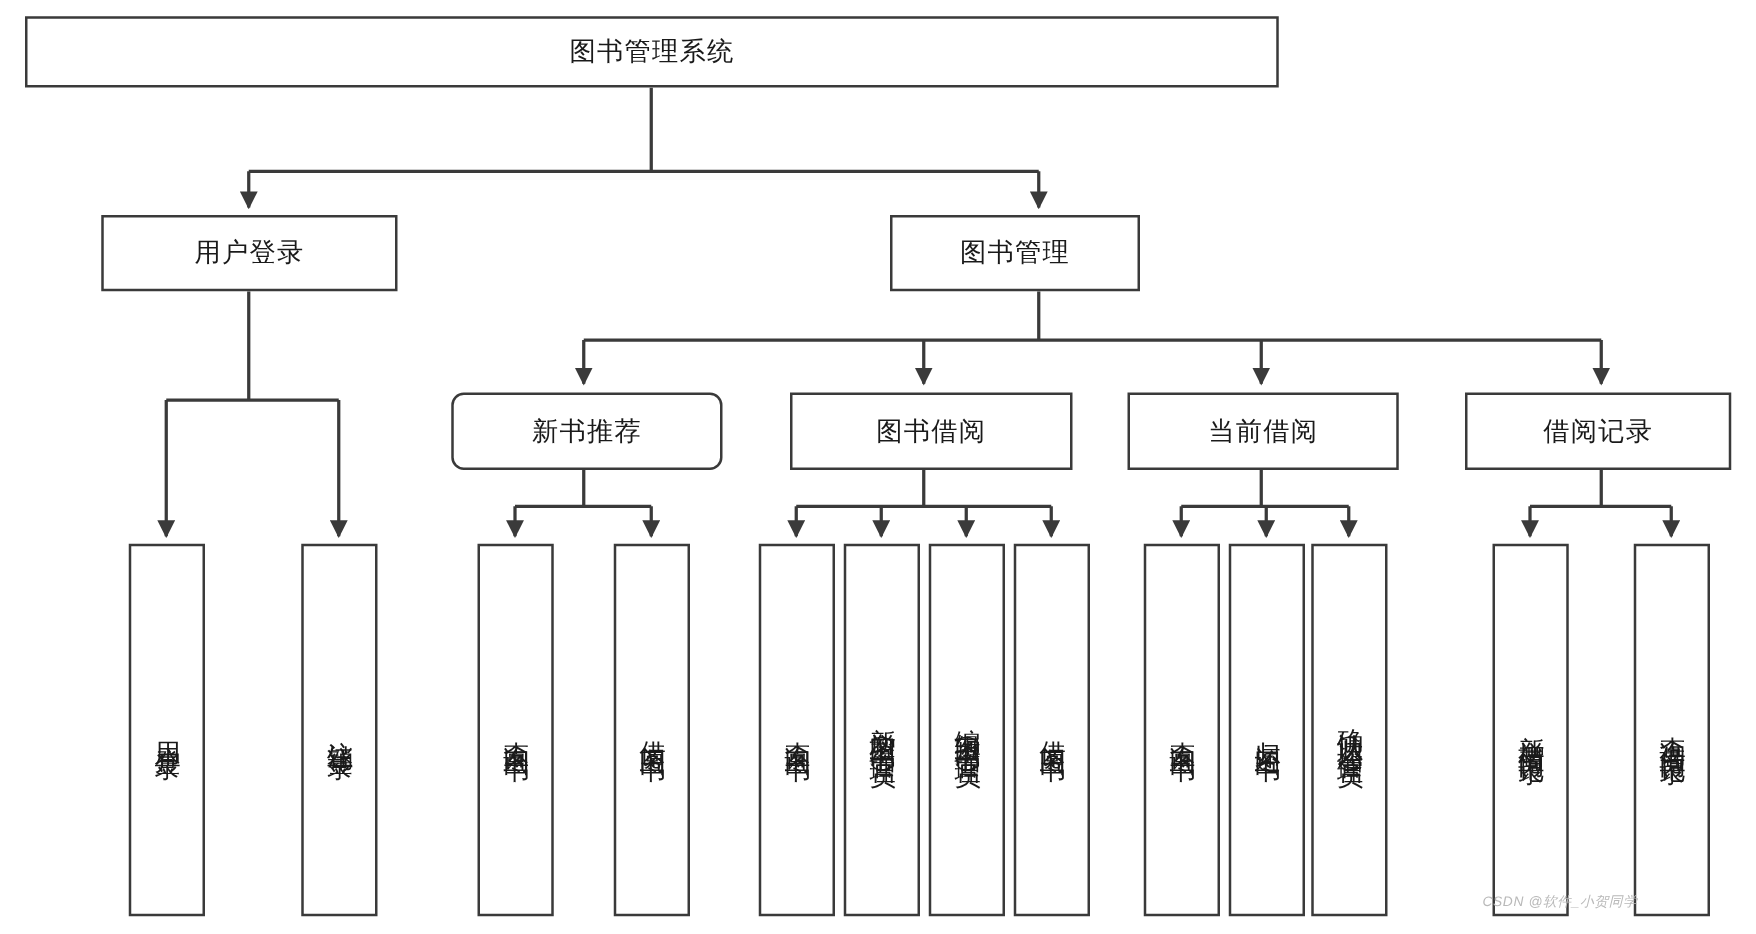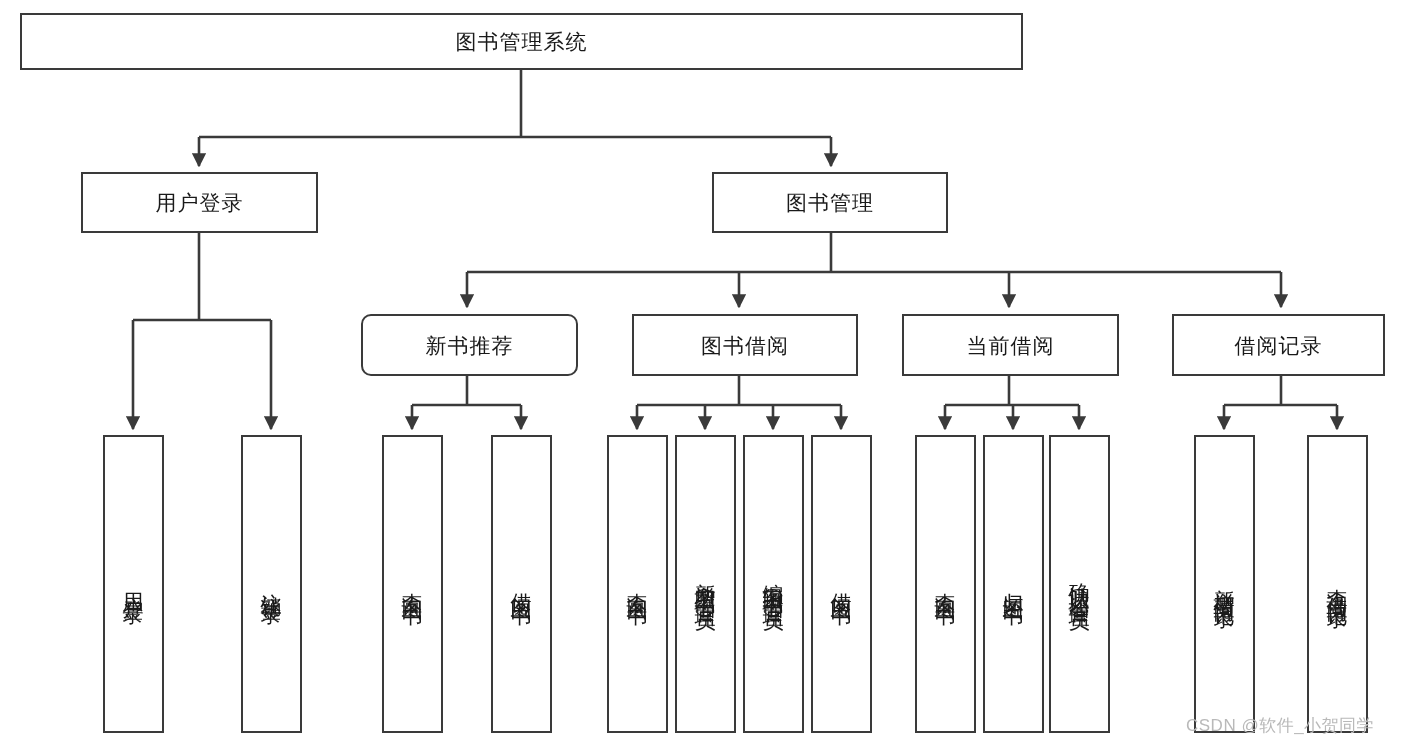--- a/index.html
+++ b/index.html
@@ -51,25 +51,26 @@
     white-space: nowrap;
   }
   .node .htext {
     white-space: nowrap;
     line-height: 1;
   }
   #watermark {
     position: absolute;
     left: 1186px;
     top: 714px;
-    font-size: 17px;
+    font-size: 11px;
     color: #b9b9b9;
     white-space: nowrap;
     z-index: 3;
     letter-spacing: 0.5px;
+    font-style: italic;
   }
 </style>
 </head>
 <body>
 
 <div id="canvas">
 
   <svg id="edge-layer" viewBox="0 0 1405 747" xmlns="http://www.w3.org/2000/svg">
     <defs>
       <marker id="arrow" viewBox="0 0 10 10" refX="9" refY="5" markerWidth="5.5" markerHeight="5.5" orient="auto-start-reverse">
@@ -120,21 +121,21 @@
     </g>
   </svg>
 
   <div class="node h" style="left:20px; top:13px; width:1003px; height:57px;">
     <span class="htext">图书管理系统</span>
   </div>
 
   <div class="node h" style="left:81px; top:172px; width:237px; height:61px;">
     <span class="htext">用户登录</span>
   </div>
-  <div class="node h" style="left:712px; top:172px; width:236px; height:61px;">
+  <div class="node h" style="left:712px; top:172px; width:200px; height:61px;">
     <span class="htext">图书管理</span>
   </div>
 
   <div class="node h" style="left:361px; top:314px; width:217px; height:62px;border-radius:10px;">
     <span class="htext">新书推荐</span>
   </div>
   <div class="node h" style="left:632px; top:314px; width:226px; height:62px;">
     <span class="htext">图书借阅</span>
   </div>
   <div class="node h" style="left:902px; top:314px; width:217px; height:62px;">

